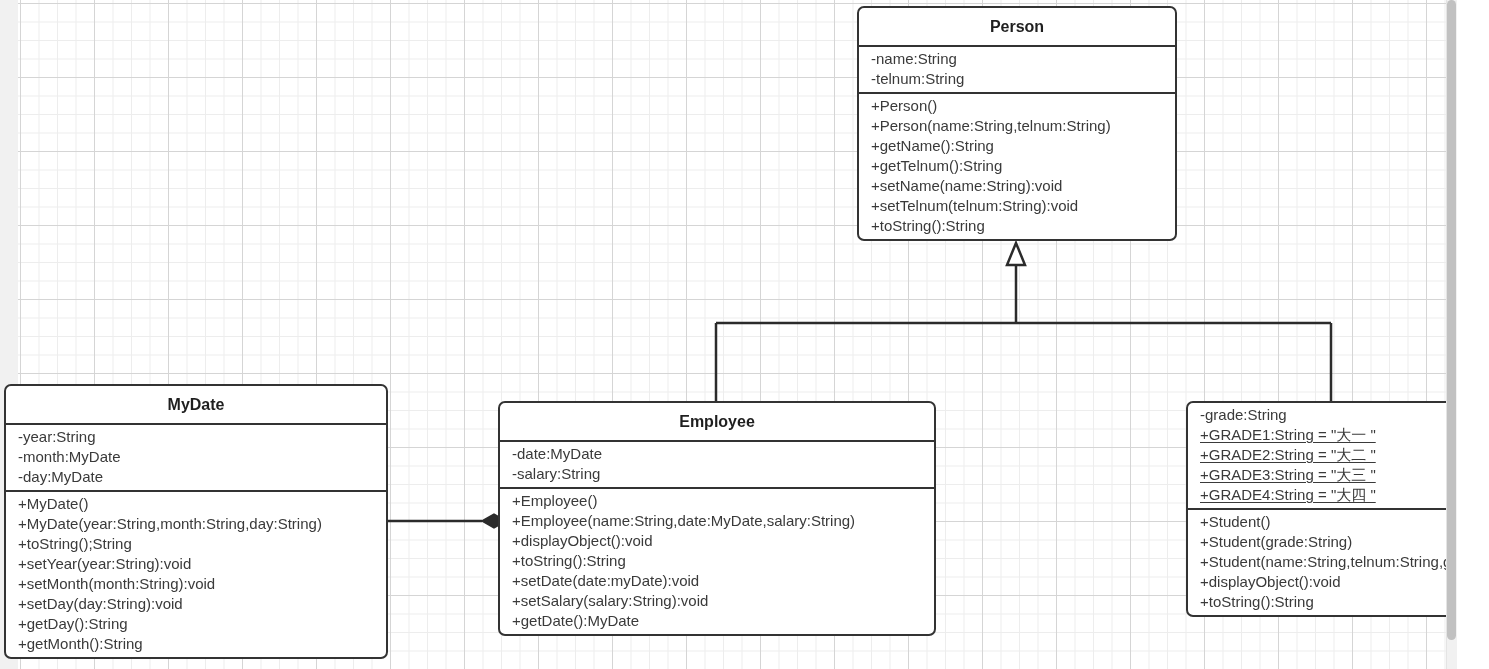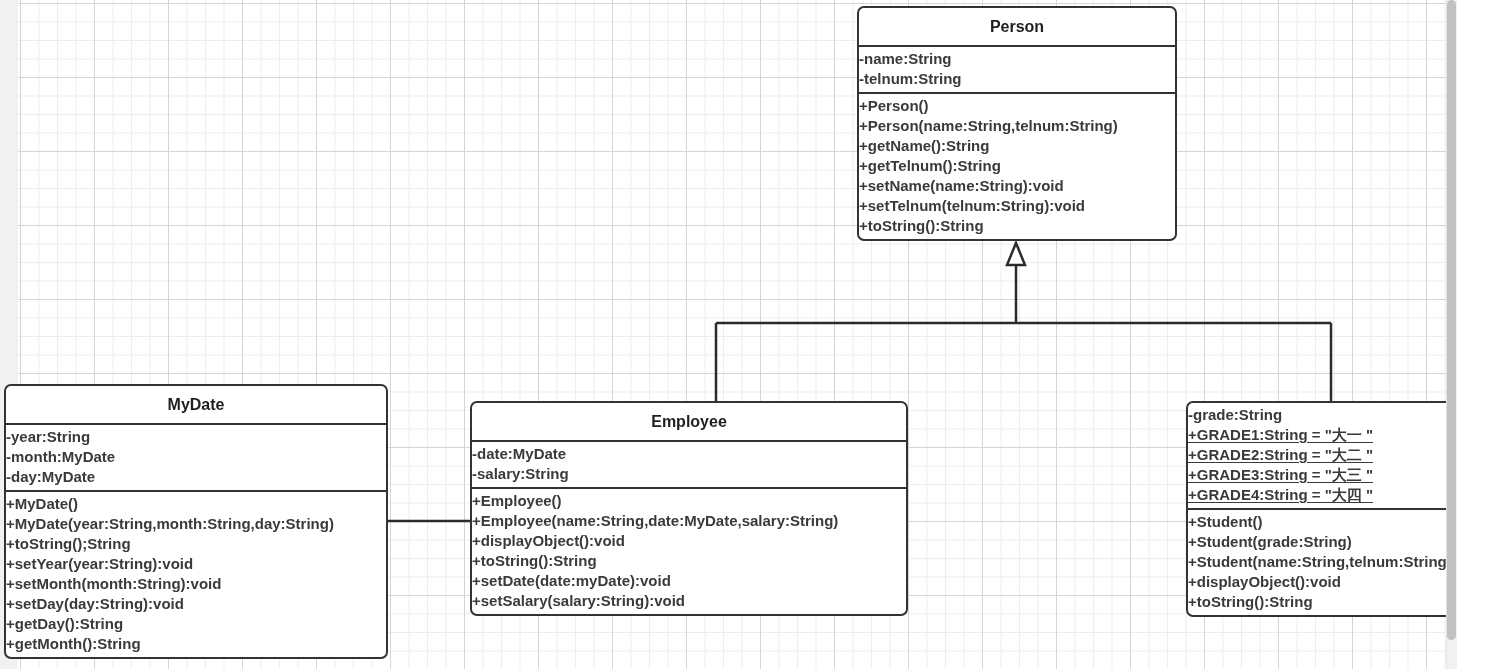--- a/index.html
+++ b/index.html
@@ -105,24 +105,23 @@
   }
   .uml-section {
     padding: 2px 0 3px 0;
   }
   .uml-section.attrs {
     border-bottom: 2px solid #333333;
   }
   .uml-row {
     font-size: 15px;
     line-height: 20px;
-    padding: 0 4px 0 0;
+    padding: 0 4px 0 12px;
     white-space: pre-wrap;
     color: #3a3a3a;
-    font-weight: bold;
   }
   .uml-row.static {
     text-decoration: underline;
     text-underline-offset: 2px;
   }
 </style>
 </head>
 <body>
 
 <div id="app">
@@ -177,33 +176,34 @@
       <div class="uml-row">+MyDate(year:String,month:String,day:String)</div>
       <div class="uml-row">+toString();String</div>
       <div class="uml-row">+setYear(year:String):void</div>
       <div class="uml-row">+setMonth(month:String):void</div>
       <div class="uml-row">+setDay(day:String):void</div>
       <div class="uml-row">+getDay():String</div>
       <div class="uml-row">+getMonth():String</div>
     </div>
   </div>
 
-  <div class="uml-class" style="left:470px; top:401px; width:438px;">
+  <div class="uml-class" style="left:498px; top:401px; width:438px;">
     <div class="uml-title">Employee</div>
     <div class="uml-section attrs">
       <div class="uml-row">-date:MyDate</div>
       <div class="uml-row">-salary:String</div>
     </div>
     <div class="uml-section methods">
       <div class="uml-row">+Employee()</div>
       <div class="uml-row">+Employee(name:String,date:MyDate,salary:String)</div>
       <div class="uml-row">+displayObject():void</div>
       <div class="uml-row">+toString():String</div>
       <div class="uml-row">+setDate(date:myDate):void</div>
       <div class="uml-row">+setSalary(salary:String):void</div>
+      <div class="uml-row">+getDate():MyDate</div>
     </div>
   </div>
 
   <div class="uml-class" style="left:1186px; top:401px; width:288px;">
     <div class="uml-section attrs">
       <div class="uml-row">-grade:String</div>
       <div class="uml-row static">+GRADE1:String = "大一 "</div>
       <div class="uml-row static">+GRADE2:String = "大二 "</div>
       <div class="uml-row static">+GRADE3:String = "大三 "</div>
       <div class="uml-row static">+GRADE4:String = "大四 "</div>

